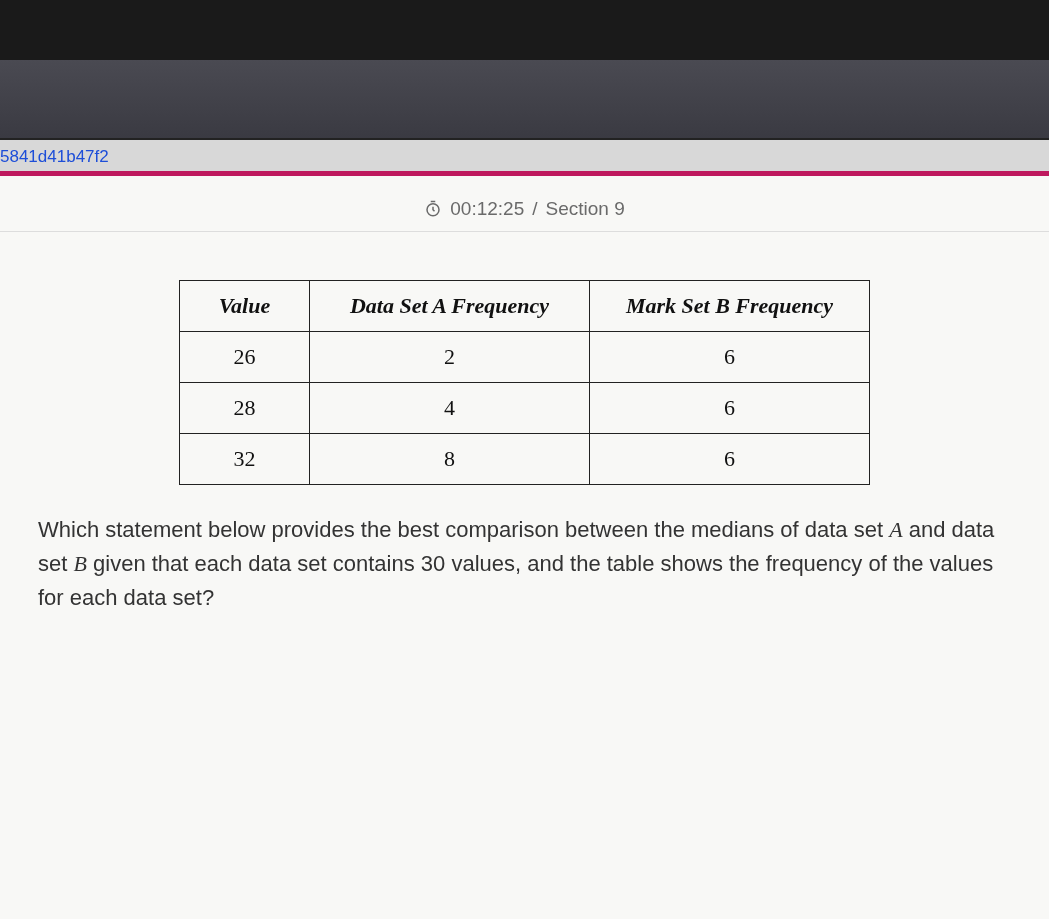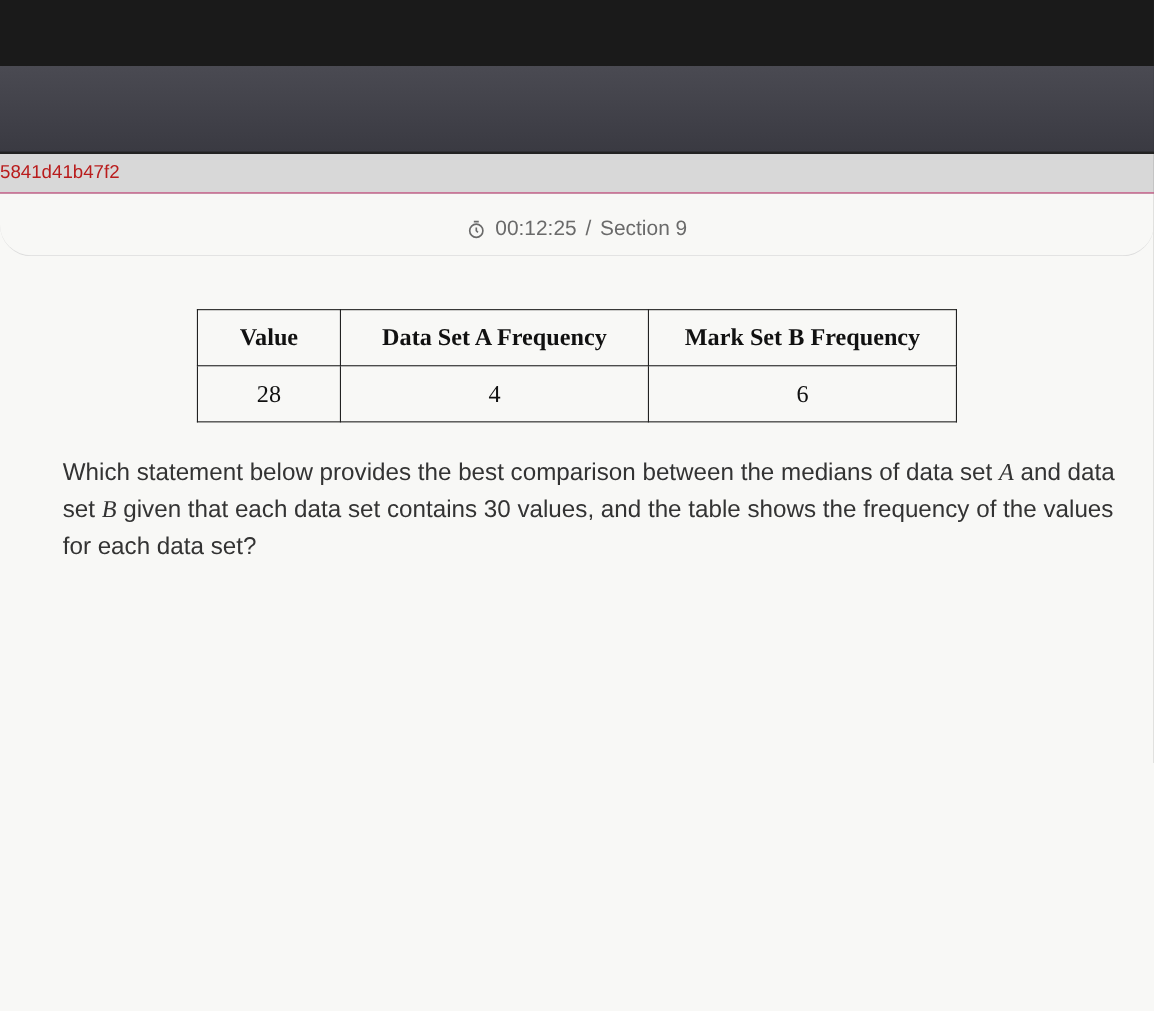--- a/index.html
+++ b/index.html
@@ -25,40 +25,39 @@
     background: linear-gradient(#4a4a52, #3a3a42);
     border-bottom: 2px solid #222;
   }
   .url-bar {
     position: absolute;
     top: 140px;
     left: 0;
     right: 0;
     height: 36px;
     background: #d8d8d8;
-    color: #b91c1c;
+    color: #1d4ed8;
     font-size: 17px;
     padding: 7px 0 0 0;
-    border-bottom: 1px solid #be185d;
+    border-bottom: 5px solid #be185d;
   }
   .content-area {
     position: absolute;
     top: 176px;
     left: 0;
     right: 0;
     bottom: 0;
     background: #f8f8f6;
   }
   .timer-row {
     text-align: center;
     padding: 22px 0 8px 0;
     color: #6a6a6a;
     font-size: 19px;
     border-bottom: 1px solid #ddd;
-    border-radius: 31px;
   }
   .timer-line {
     display: inline-flex;
     align-items: center;
     gap: 8px;
   }
   .timer-icon svg { display: block; }
   .hide-btn {
     display: inline-block;
     margin-top: 8px;
@@ -102,30 +101,30 @@
     color: #111;
   }
   table.data-table th, table.data-table td {
     border: 1.5px solid #222;
     padding: 12px 22px;
     text-align: center;
     font-weight: normal;
   }
   table.data-table th {
     font-weight: bold;
+    font-style: italic;
   }
   .col-value { width: 130px; }
   .col-a { width: 280px; }
   .col-b { width: 280px; }
   .question-text {
     padding: 28px 28px 0 38px;
     font-size: 22px;
     line-height: 1.55;
     color: #333;
-    margin-left: 19px;
   }
   .question-text .var {
     font-family: "Times New Roman", Times, serif;
     font-style: italic;
   }
 </style>
 </head>
 <body>
 
 <div class="screen-frame">
@@ -157,22 +156,32 @@
       <table class="data-table">
         <thead>
           <tr>
             <th class="col-value">Value</th>
             <th class="col-a">Data Set A Frequency</th>
             <th class="col-b">Mark Set B Frequency</th>
           </tr>
         </thead>
         <tbody>
           <tr>
+            <td>26</td>
+            <td>2</td>
+            <td>6</td>
+          </tr>
+          <tr>
             <td>28</td>
             <td>4</td>
+            <td>6</td>
+          </tr>
+          <tr>
+            <td>32</td>
+            <td>8</td>
             <td>6</td>
           </tr>
         </tbody>
       </table>
     </div>
 
     <div class="question-text">
       <span>Which statement below provides the best comparison between the medians of data set </span><span class="var">A</span><span> and data set </span><span class="var">B</span><span> given that each data set contains 30 values, and the table shows the frequency of the values for each data set?</span>
     </div>
 

